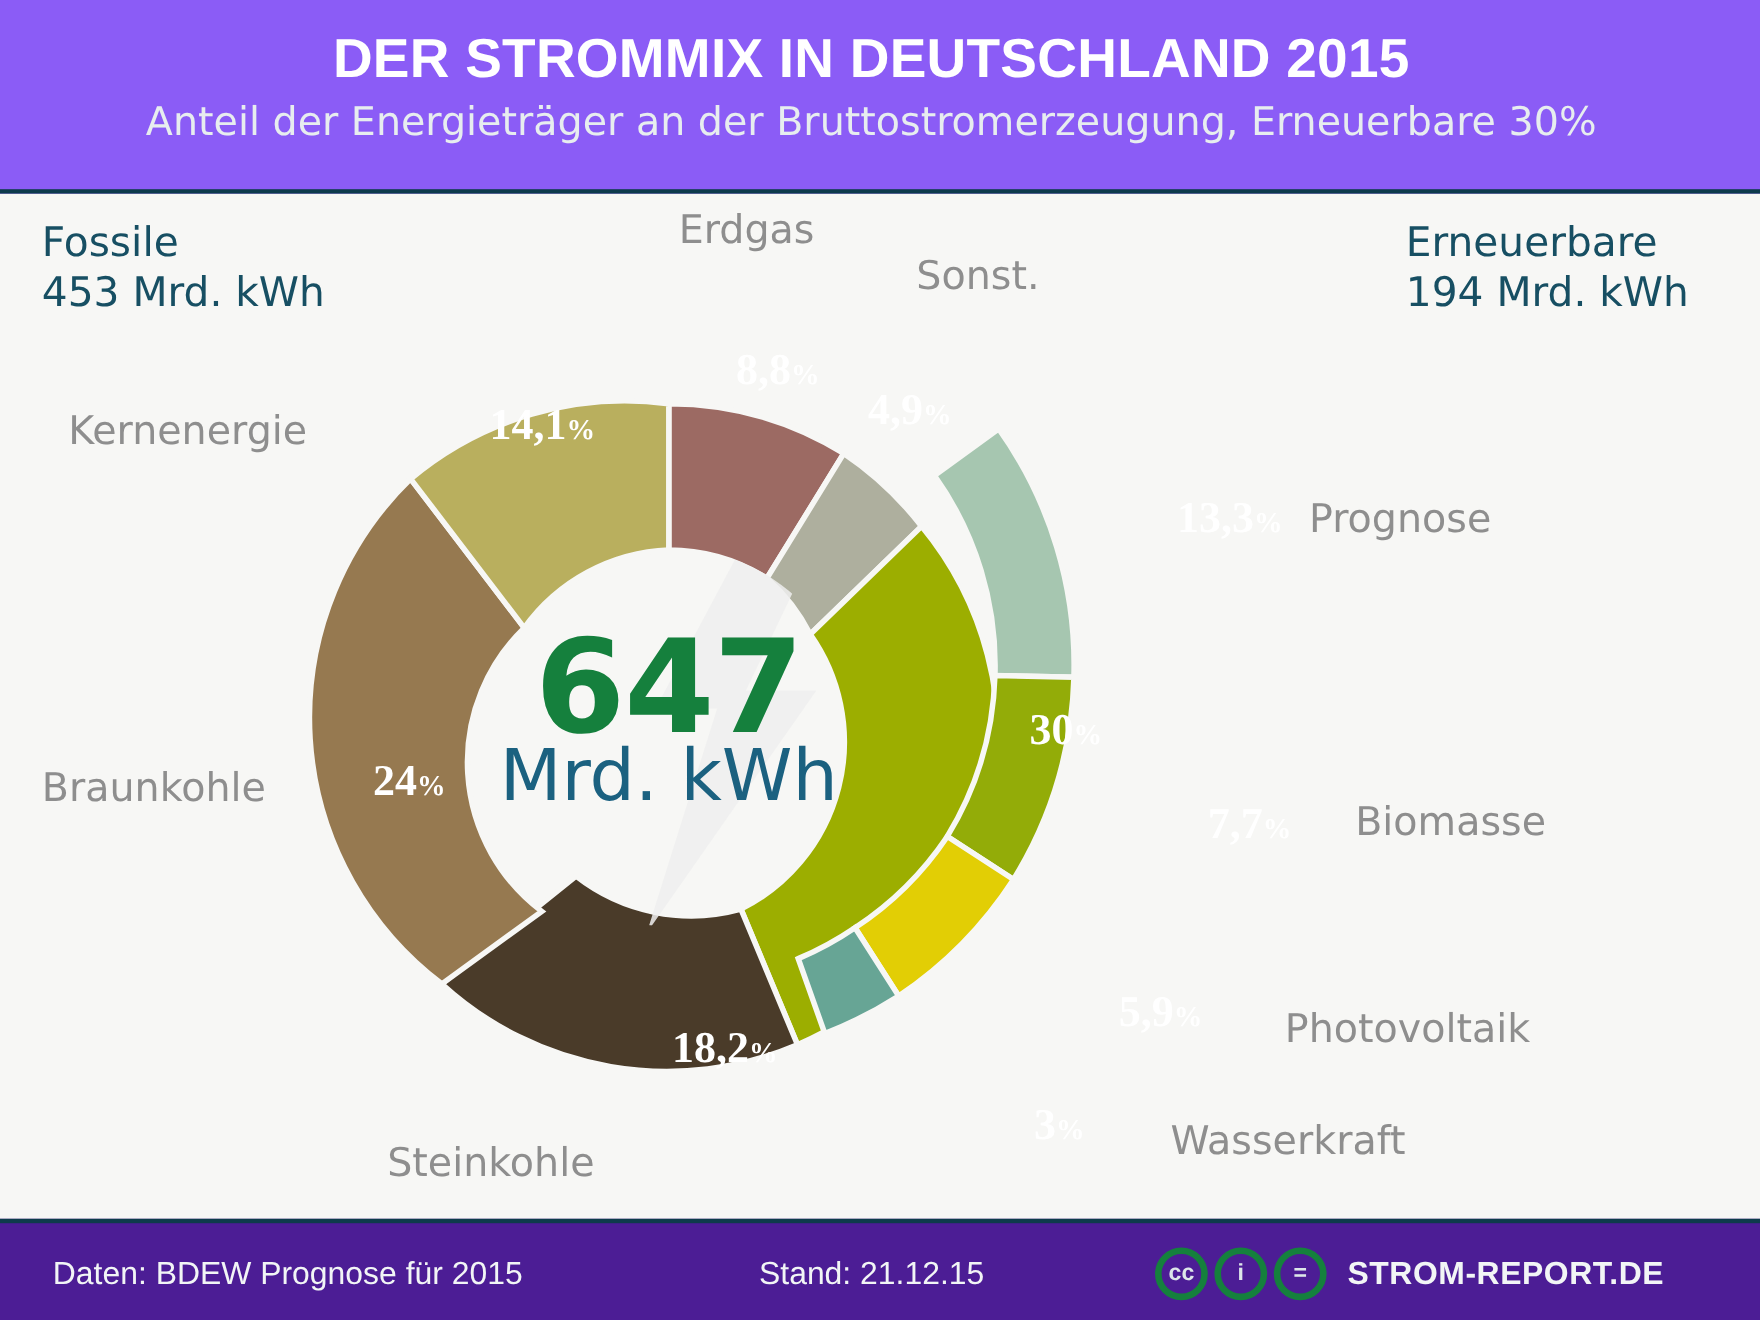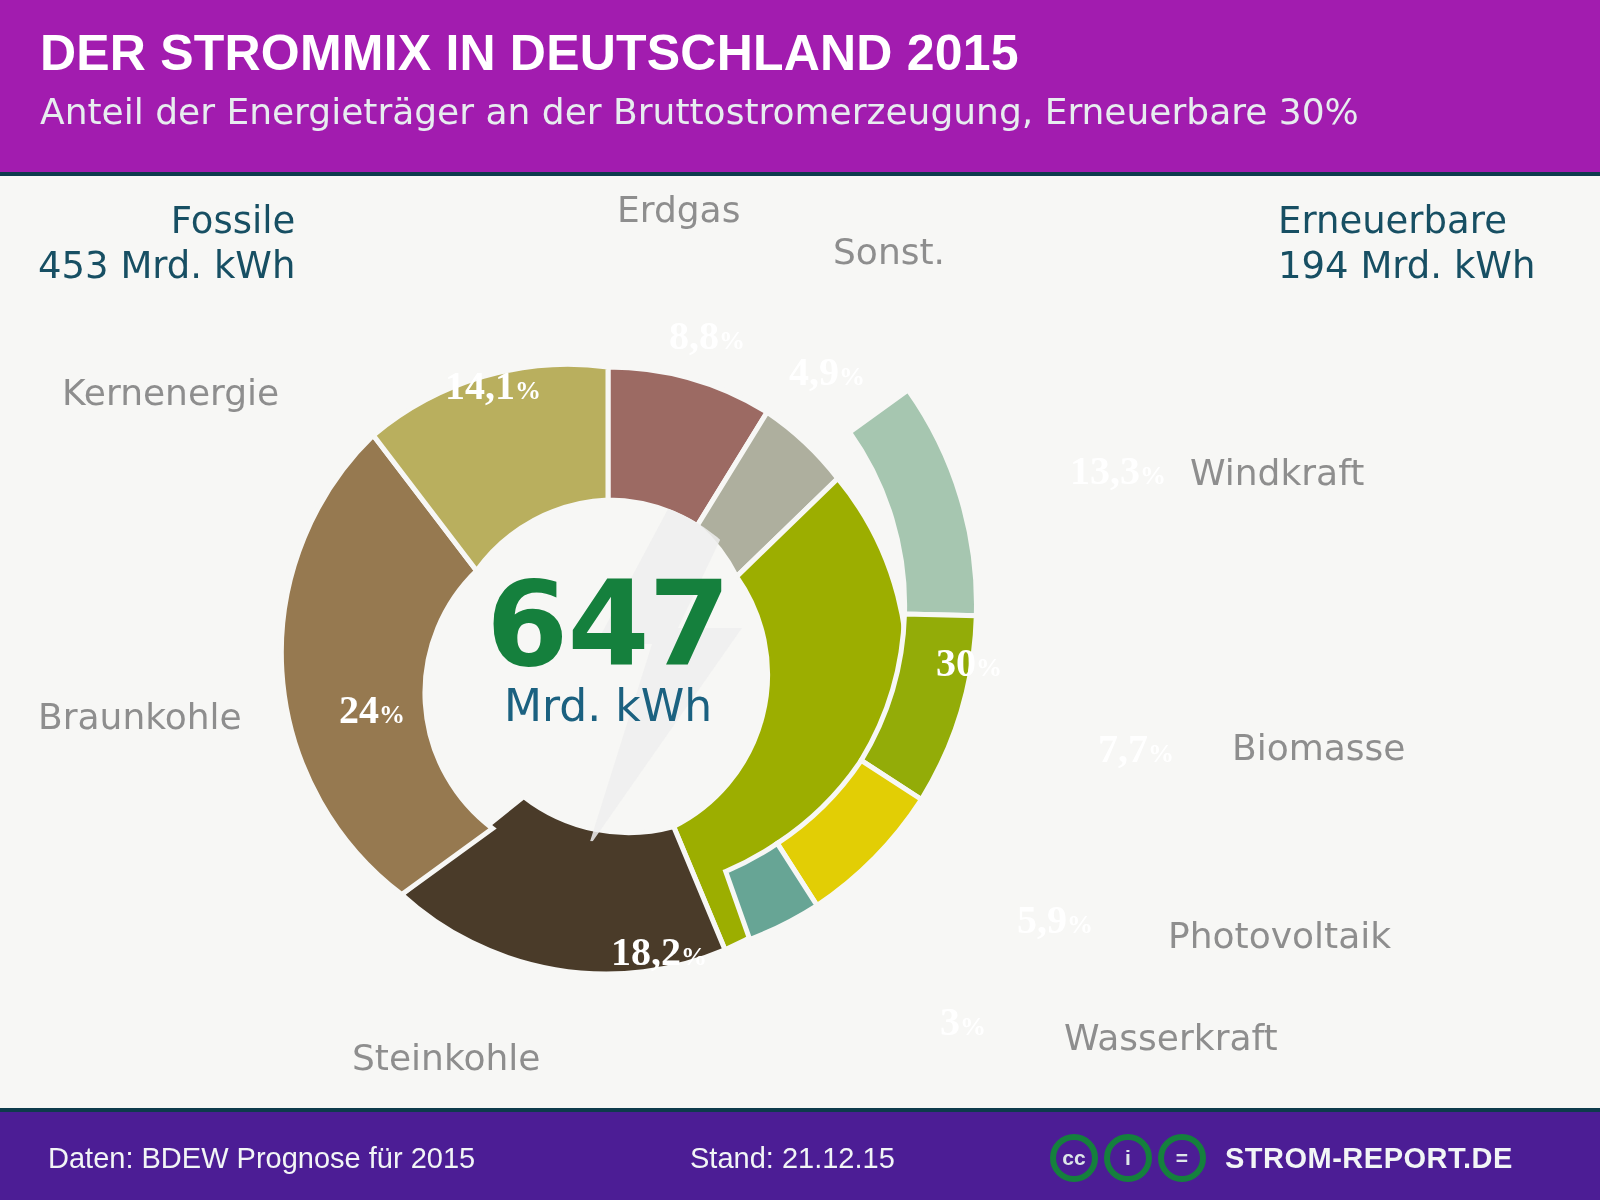--- a/index.html
+++ b/index.html
@@ -6,21 +6,21 @@
   body{
     width:1600px;height:1200px;overflow:hidden;
     background:#F7F7F5;
     font-family:"DejaVu Sans", sans-serif;
   }
   #page{position:relative;width:1600px;height:1200px;}
 
   
   .header{
     position:absolute;left:0;top:0;width:1600px;height:176px;
-    background:#a21caf;box-sizing:border-box;padding:22px 56px 0 40px;
+    background:#8b5cf6;box-sizing:border-box;padding:22px 56px 0 40px;text-align:center;
   }
   .header .title{
     font-family:"Liberation Sans", sans-serif;
     font-size:50px;font-weight:bold;color:#FFFFFF;letter-spacing:.2px;
     line-height:62px;white-space:nowrap;
   }
   .header .subtitle{
     font-family:"DejaVu Sans", sans-serif;
     font-size:36px;font-weight:normal;color:#E7EDEF;
     line-height:52px;white-space:nowrap;margin-top:2px;
@@ -53,37 +53,37 @@
   
   .chart-area{position:absolute;left:0;top:176px;width:1600px;height:932px;}
   svg.donut{position:absolute;left:0;top:0;width:1600px;height:932px;}
 
   
   .lbl{
     position:absolute;white-space:nowrap;
     font-family:"DejaVu Sans", sans-serif;
   }
   .grp-title{
-    color:#174F63;font-size:37px;line-height:45px;font-weight:normal;text-align:right;
+    color:#174F63;font-size:37px;line-height:45px;font-weight:normal;
   }
   .cat{
     color:#8E8E8E;font-size:36px;font-weight:normal;
   }
   .pct{
     color:#FFFFFF;font-family:Liberation Serif, serif;
     font-weight:bold;font-size:40px;text-align:center;
   }
   .pct .u{font-size:26px;font-weight:bold;}
   .center-num{
     color:#15803d;font-family:"DejaVu Sans", sans-serif;
     font-size:118px;font-weight:bold;line-height:112px;letter-spacing:-1px;
   }
   .center-unit{
     color:#1B6180;font-family:"DejaVu Sans", sans-serif;
-    font-size:44px;line-height:52px;
+    font-size:65px;line-height:52px;
   }
   .center-box{
     position:absolute;text-align:center;width:420px;
   }
 </style>
 </head>
 <body>
 
 <div id="page">
 
@@ -140,21 +140,21 @@
     <div class="lbl grp-title" style="left:1278px;top:22px;text-align:left;">
       <div>Erneuerbare</div>
       <div>194 Mrd. kWh</div>
     </div>
 
     <div class="lbl cat" style="left:62px;top:196px;">Kernenergie</div>
     <div class="lbl cat" style="left:352px;top:861px;">Steinkohle</div>
     <div class="lbl cat" style="left:38px;top:520px;">Braunkohle</div>
     <div class="lbl cat" style="left:617px;top:13px;">Erdgas</div>
     <div class="lbl cat" style="left:833px;top:55px;">Sonst.</div>
-    <div class="lbl cat" style="left:1190px;top:276px;">Windkraft</div>
+    <div class="lbl cat" style="left:1190px;top:276px;">Prognose</div>
     <div class="lbl cat" style="left:1232px;top:551px;">Biomasse</div>
     <div class="lbl cat" style="left:1064px;top:841px;">Wasserkraft</div>
     <div class="lbl cat" style="left:1168px;top:739px;">Photovoltaik</div>
 
     <div class="lbl pct" style="left:669px;top:136px;">
       <span>8,8</span><span class="u">%</span>
     </div>
     <div class="lbl pct" style="left:789px;top:172px;">
       <span>4,9</span><span class="u">%</span>
     </div>

